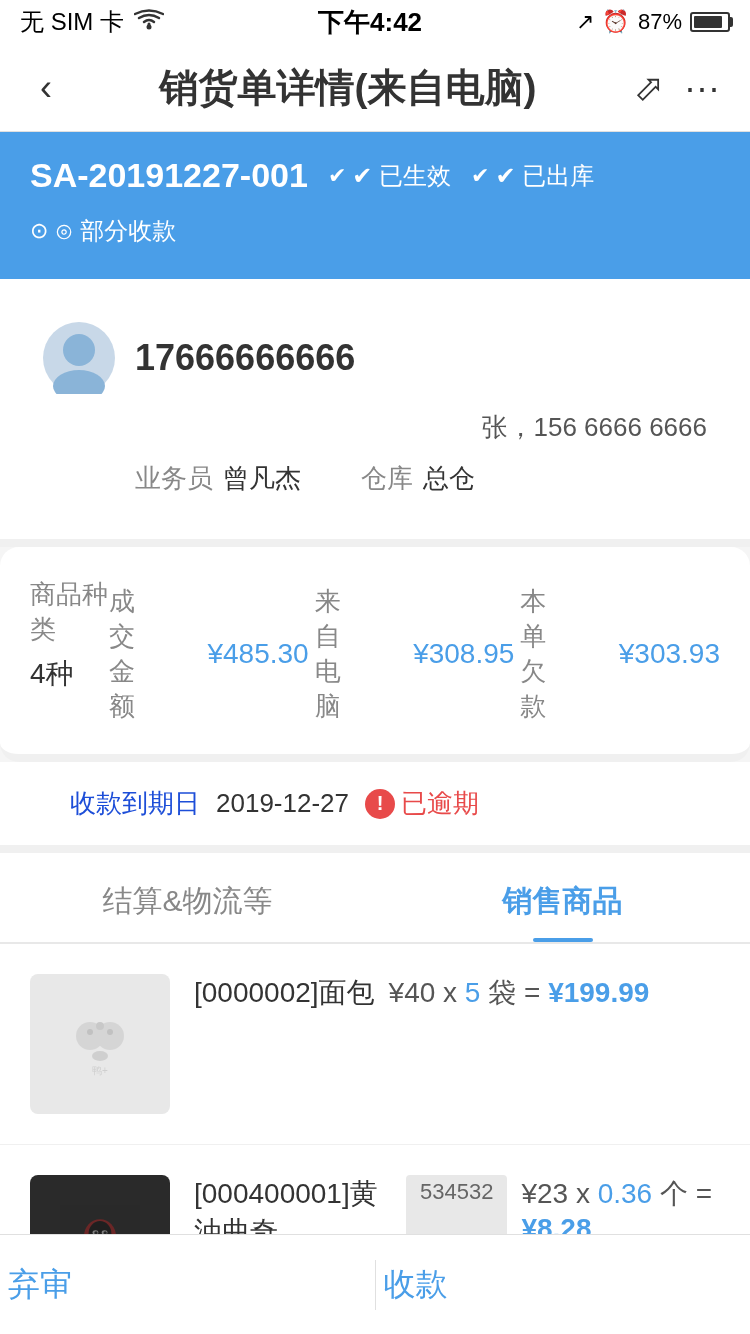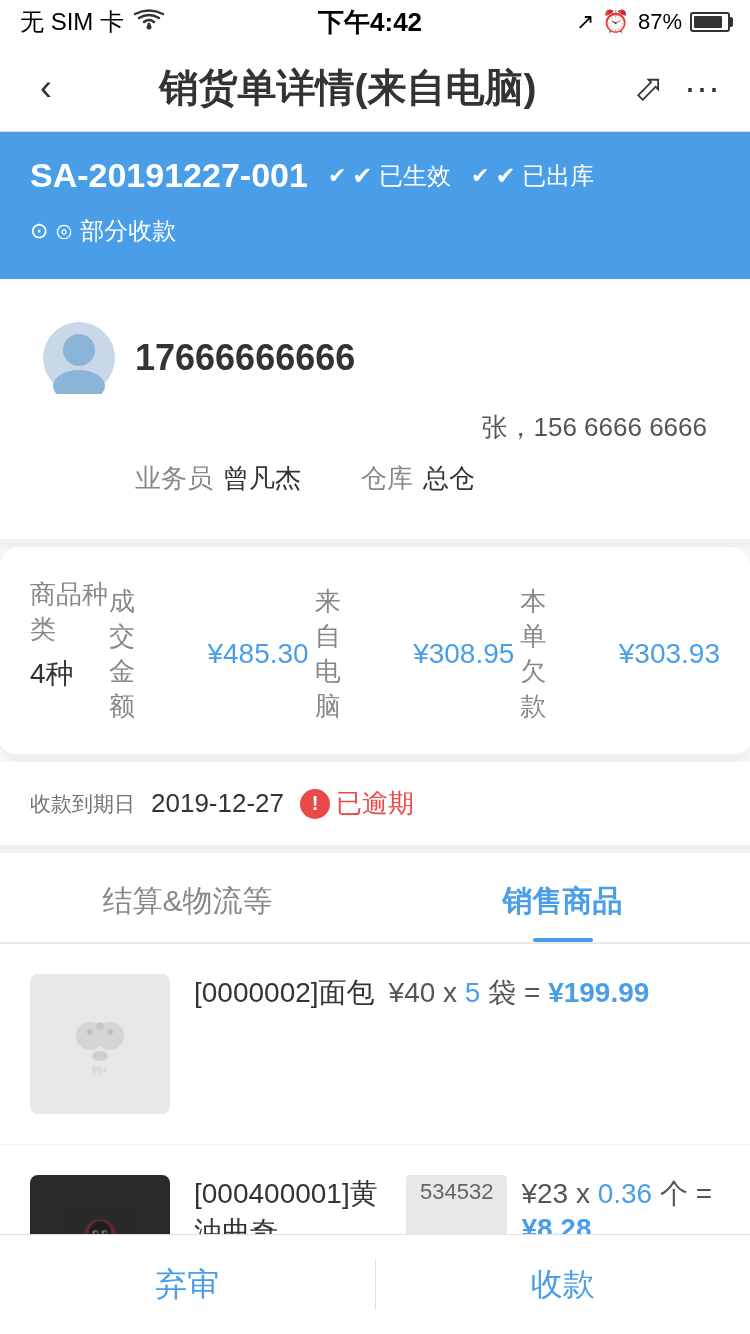--- a/index.html
+++ b/index.html
@@ -177,21 +177,21 @@
 
     
     .due-section {
       background: #fff;
       padding: 24px 30px;
       display: flex;
       align-items: center;
       gap: 16px;
       border-bottom: 8px solid #f0f0f0;
     }
-    .due-label { font-size: 21px; color: #737373; }
+    .due-label { font-size: 26px; color: #1d4ed8; margin-left: 40px; }
     .due-date { font-size: 26px; color: #333; }
     .overdue-badge {
       display: flex; align-items: center; gap: 6px;
       font-size: 26px;
       color: #e84a4a;
     }
     .overdue-icon {
       width: 30px; height: 30px;
       background: #e84a4a;
       border-radius: 50%;
@@ -288,21 +288,20 @@
       bottom: 0; left: 0;
       width: 750px;
       background: #fff;
       border-top: 1px solid #e0e0e0;
       height: 100px;
       display: flex;
       align-items: center;
     }
     .bottom-btn {
       flex: 1;
-      text-align: center;
       font-size: 32px;
       color: #4a9ee8;
       cursor: pointer;
       padding: 20px 8px;
     }
     .bottom-divider {
       width: 1px; height: 50px; background: #e0e0e0;
     }
 
     

